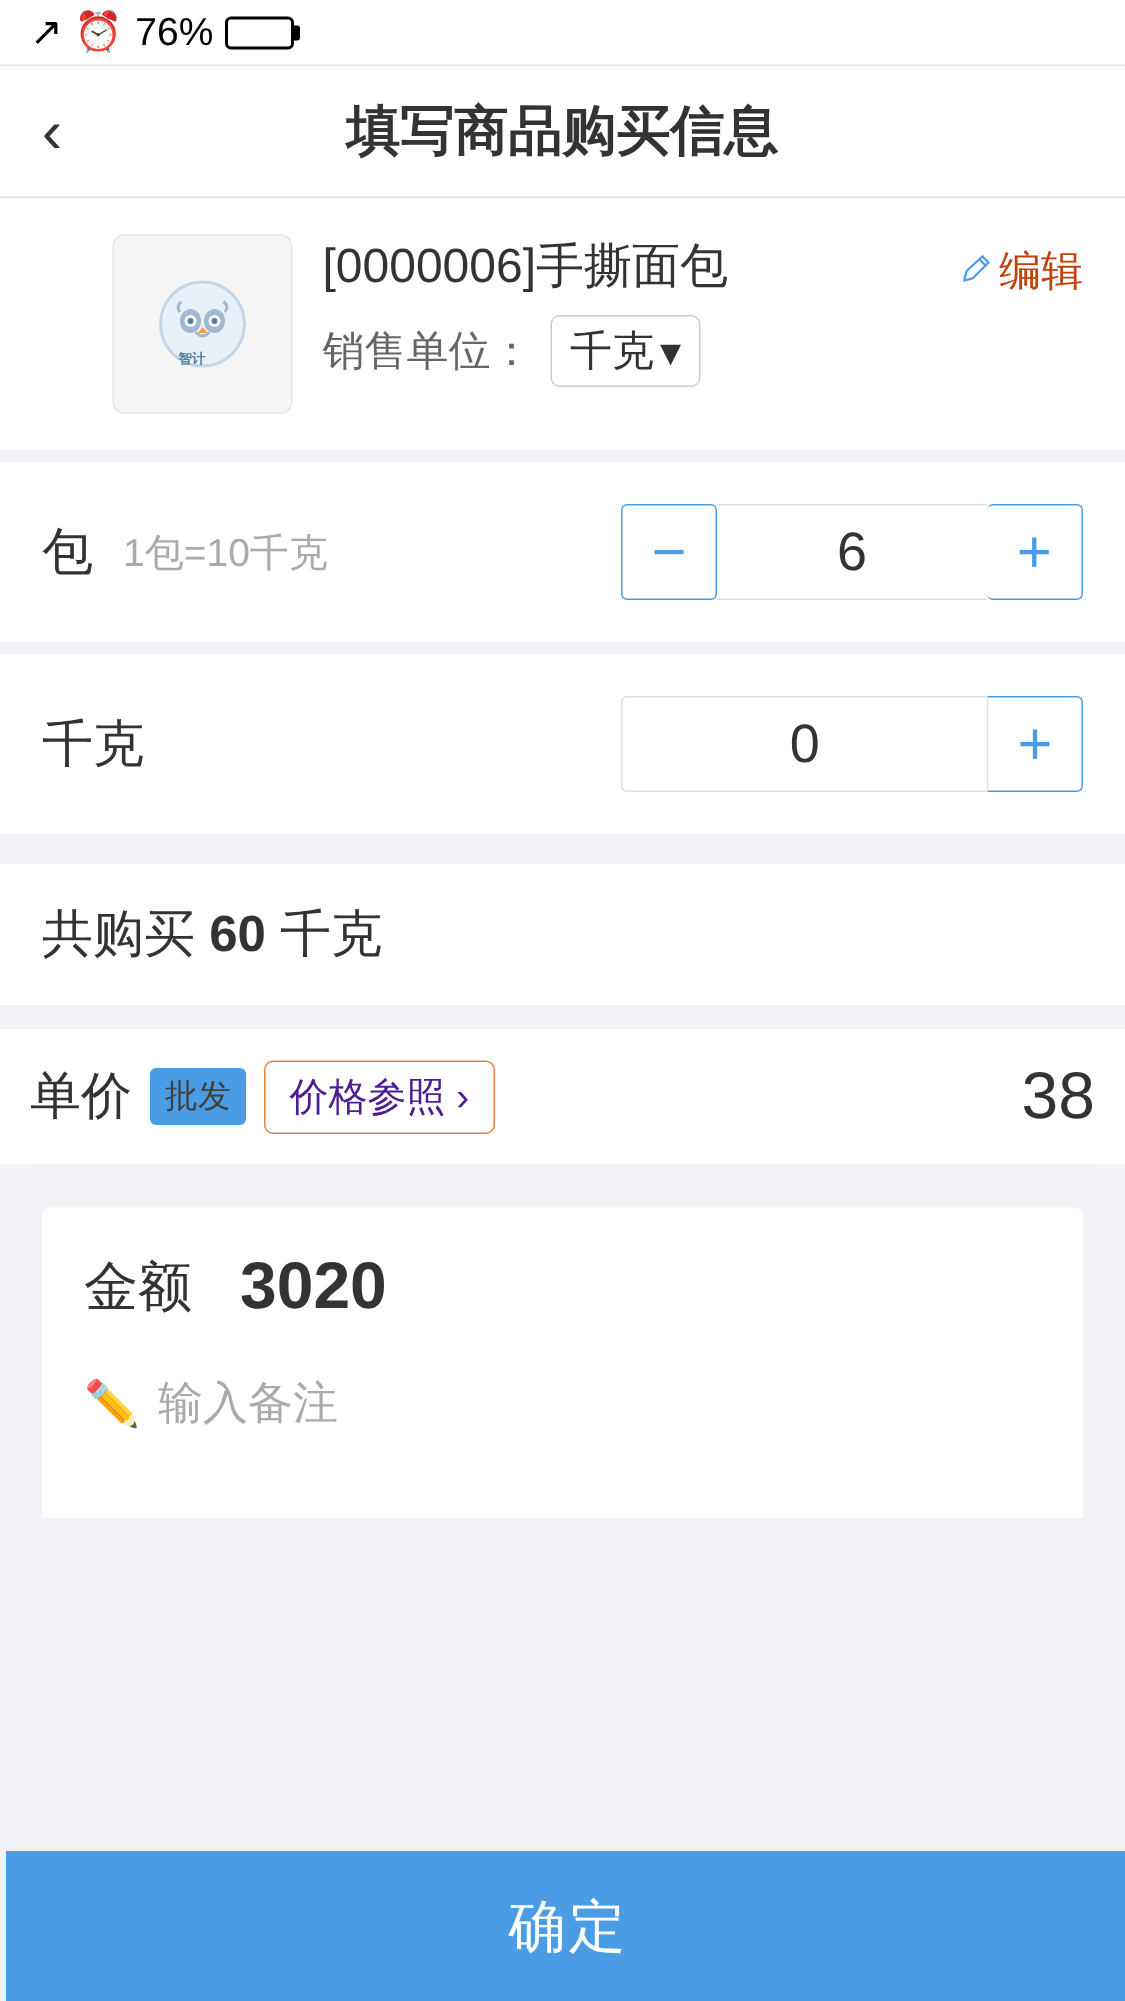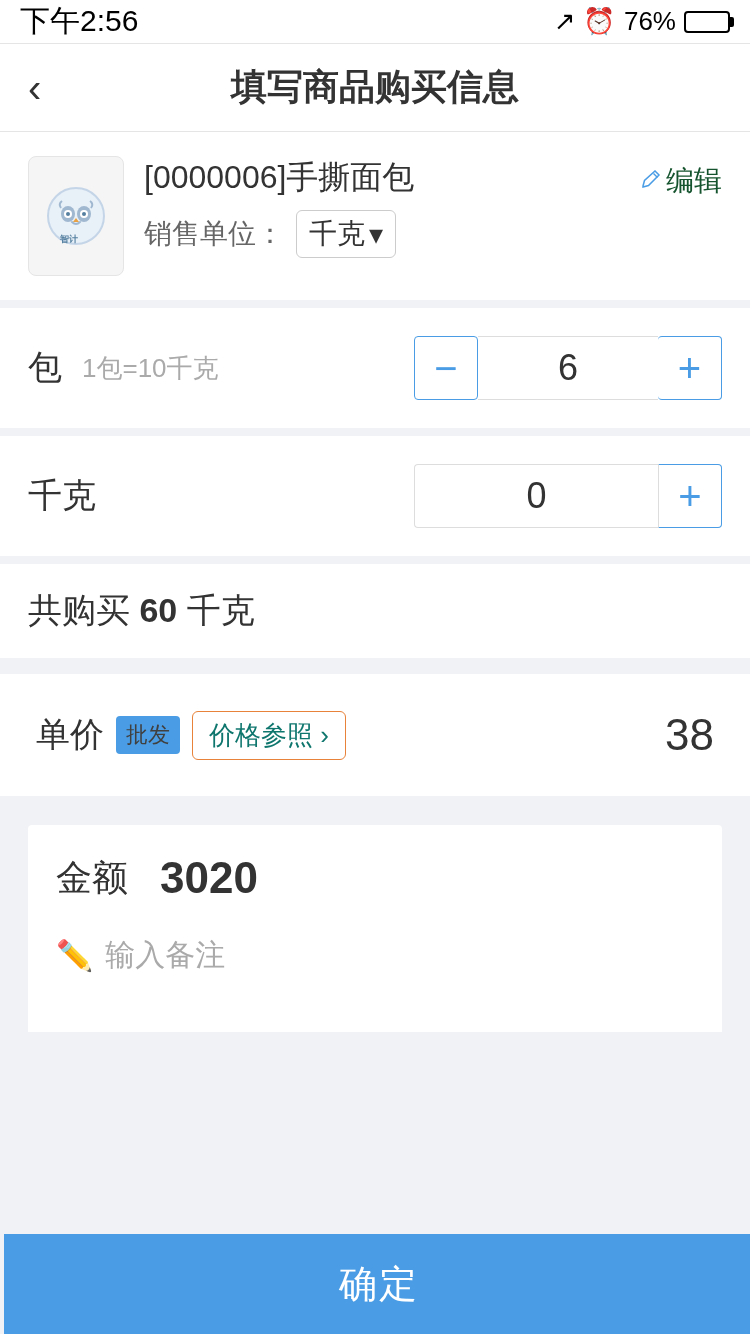--- a/index.html
+++ b/index.html
@@ -100,51 +100,52 @@
     
     .product-card {
       background: #fff;
       padding: 24px 28px;
       display: flex;
       align-items: flex-start;
       gap: 20px;
       border-bottom: 8px solid #f0f2f5;
     }
     .product-thumb {
-      width: 96px;
+      width: 120px;
       height: 120px;
       background: #f5f5f5;
       border-radius: 8px;
       display: flex;
       flex-direction: column;
       align-items: center;
       justify-content: center;
       flex-shrink: 0;
       border: 1px solid #e5e5e5;
+      margin-left: 47px;
     }
     .product-thumb svg {
       width: 60px;
       height: 60px;
     }
     .product-info {
       flex: 1;
     }
     .product-info-header {
       display: flex;
       justify-content: space-between;
       align-items: flex-end;
     }
     .product-name {
       font-size: 32px;
       font-weight: 500;
       color: #333;
       flex: 1;
     }
     .edit-btn {
-      color: #14532d;
+      color: #c2410c;
       font-size: 28px;
       display: flex;
       align-items: center;
       gap: 4px;
       cursor: pointer;
       white-space: nowrap;
     }
     .product-stock {
       font-size: 28px;
       color: #888;
@@ -283,21 +284,21 @@
     }
     .tag-pifa {
       background: #4a9de5;
       color: #404040;
       font-size: 22px;
       padding: 4px 10px;
       border-radius: 4px;
     }
     .price-ref-btn {
       border: 1px solid #e8823a;
-      color: #0f766e;
+      color: #4c1d95;
       background: #fff;
       font-size: 26px;
       padding: 6px 16px;
       border-radius: 6px;
       display: flex;
       align-items: center;
       gap: 4px;
       cursor: pointer;
     }
     .price-value {
@@ -364,21 +365,20 @@
     }
 
     .page-body {
       padding-bottom: 100px;
     }
   </style>
 </head>
 <body>
 
 <div class="status-bar">
-  <div class="status-center">下午2:56</div>
   <div class="status-right">
 
     <span>↗</span>
 
     <span>⏰</span>
     <span>76%</span>
     <span class="battery-icon">
       <span class="battery-body"><span class="battery-fill"></span></span>
     </span>
   </div>
@@ -447,25 +447,25 @@
   <div class="form-section" style="margin-top:8px;">
     <div class="form-row">
       <div class="form-label">千克</div>
       <div class="quantity-control">
         <input class="qty-input-no-minus" type="text" value="0" style="">
         <button class="qty-btn" style="border-left:1px solid #ddd; border-radius:0 4px 4px 0;">+</button>
       </div>
     </div>
   </div>
 
-  <div class="summary-section" style="margin-top:8px;">
+  <div class="summary-section" style="margin-top:20px;">
     <div class="summary-text"><span>共购买</span><span style="font-weight:600;"> 60 </span><span>千克</span></div>
   </div>
 
-  <div class="price-section" style="margin-top:8px; background:#fff; padding: 36px;">
+  <div class="price-section" style="margin-top:8px; background:#fff; padding: 20px;">
     <div class="price-label-row">
       <span class="price-label">单价</span>
       <span class="tag-pifa">批发</span>
       <button class="price-ref-btn">价格参照 ›</button>
     </div>
     <span class="price-value">38</span>
   </div>
 
   <div class="amount-section" style="background:#f0f2f5; padding:28px 28px 0 28px;">
     <div style="background:#fff; padding:28px; border-radius:4px 4px 0 0;">

